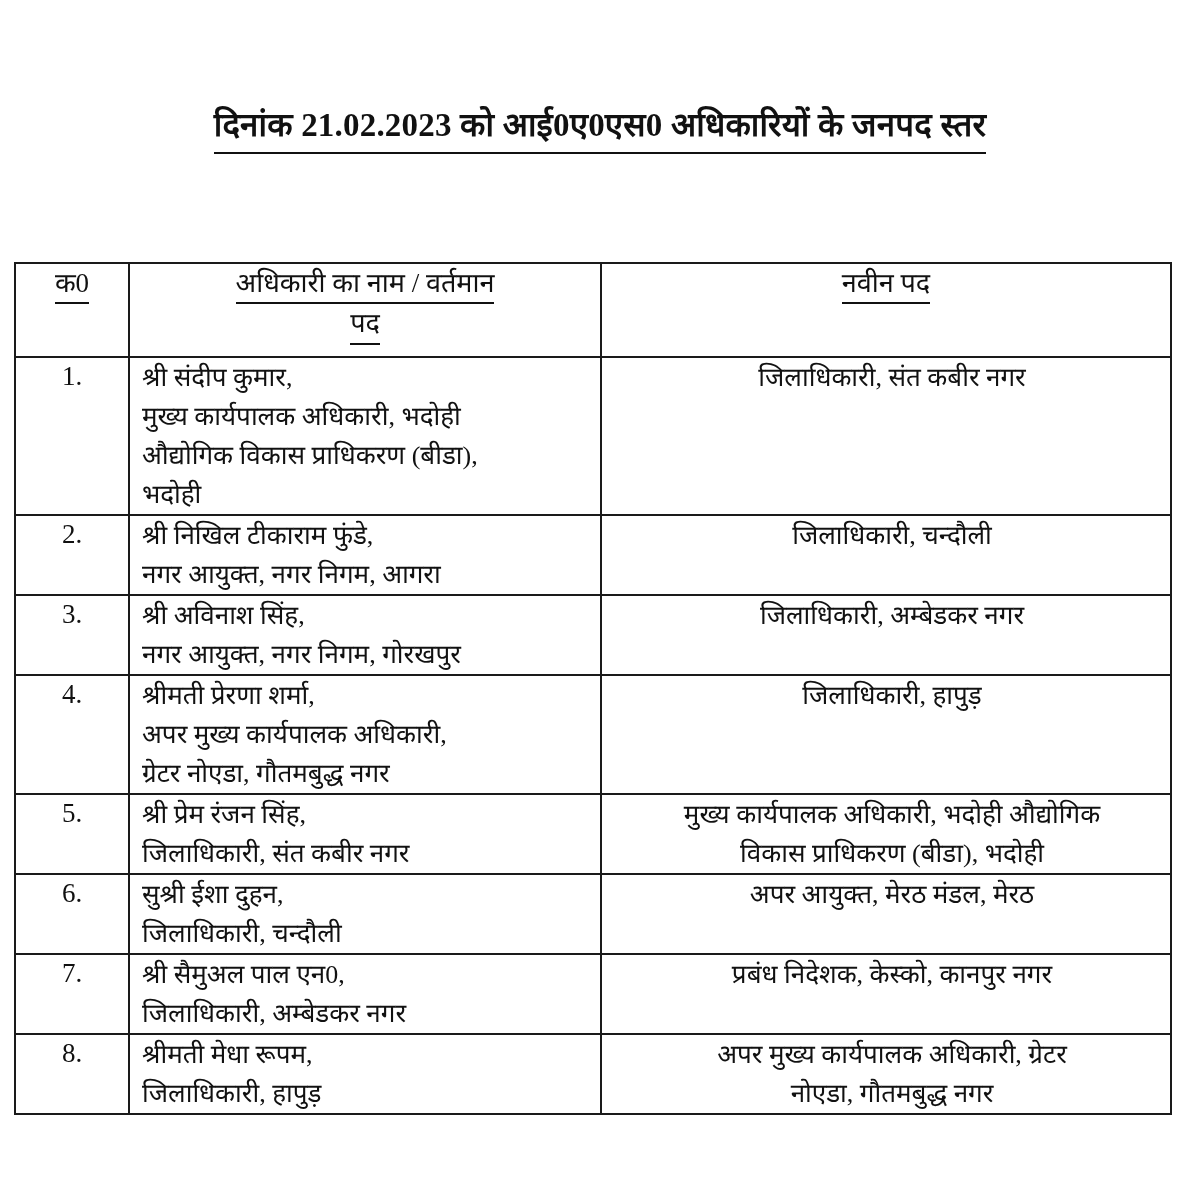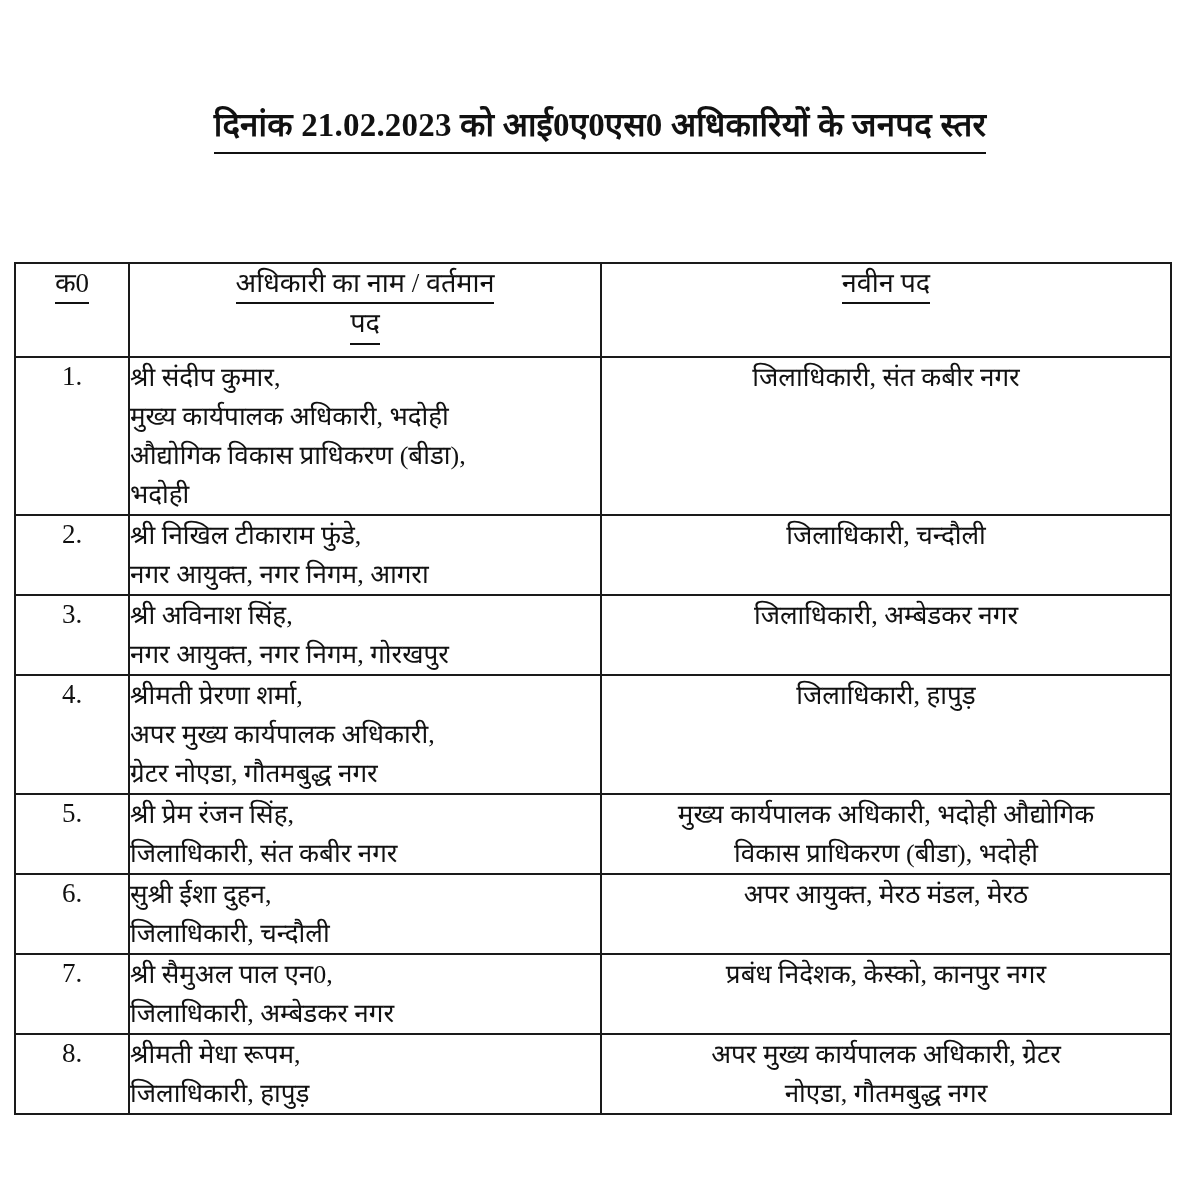--- a/index.html
+++ b/index.html
@@ -106,20 +106,21 @@
   td.newpost {
     text-align: center;
     font-size: 26px;
     line-height: 1.5;
     padding: 11px 16px 10px 16px;
     vertical-align: middle;
   }
   td.name .ln, td.newpost .ln {
     display: block;
     white-space: nowrap;
+    margin-left: 12px;
   }
 </style>
 </head>
 <body>
 
 <div class="page">
 
   <div class="doc-title">
     <span class="tline"><span class="u">दिनांक 21.02.2023 को आई0ए0एस0 अधिकारियों के जनपद स्तर</span></span>
   </div>

